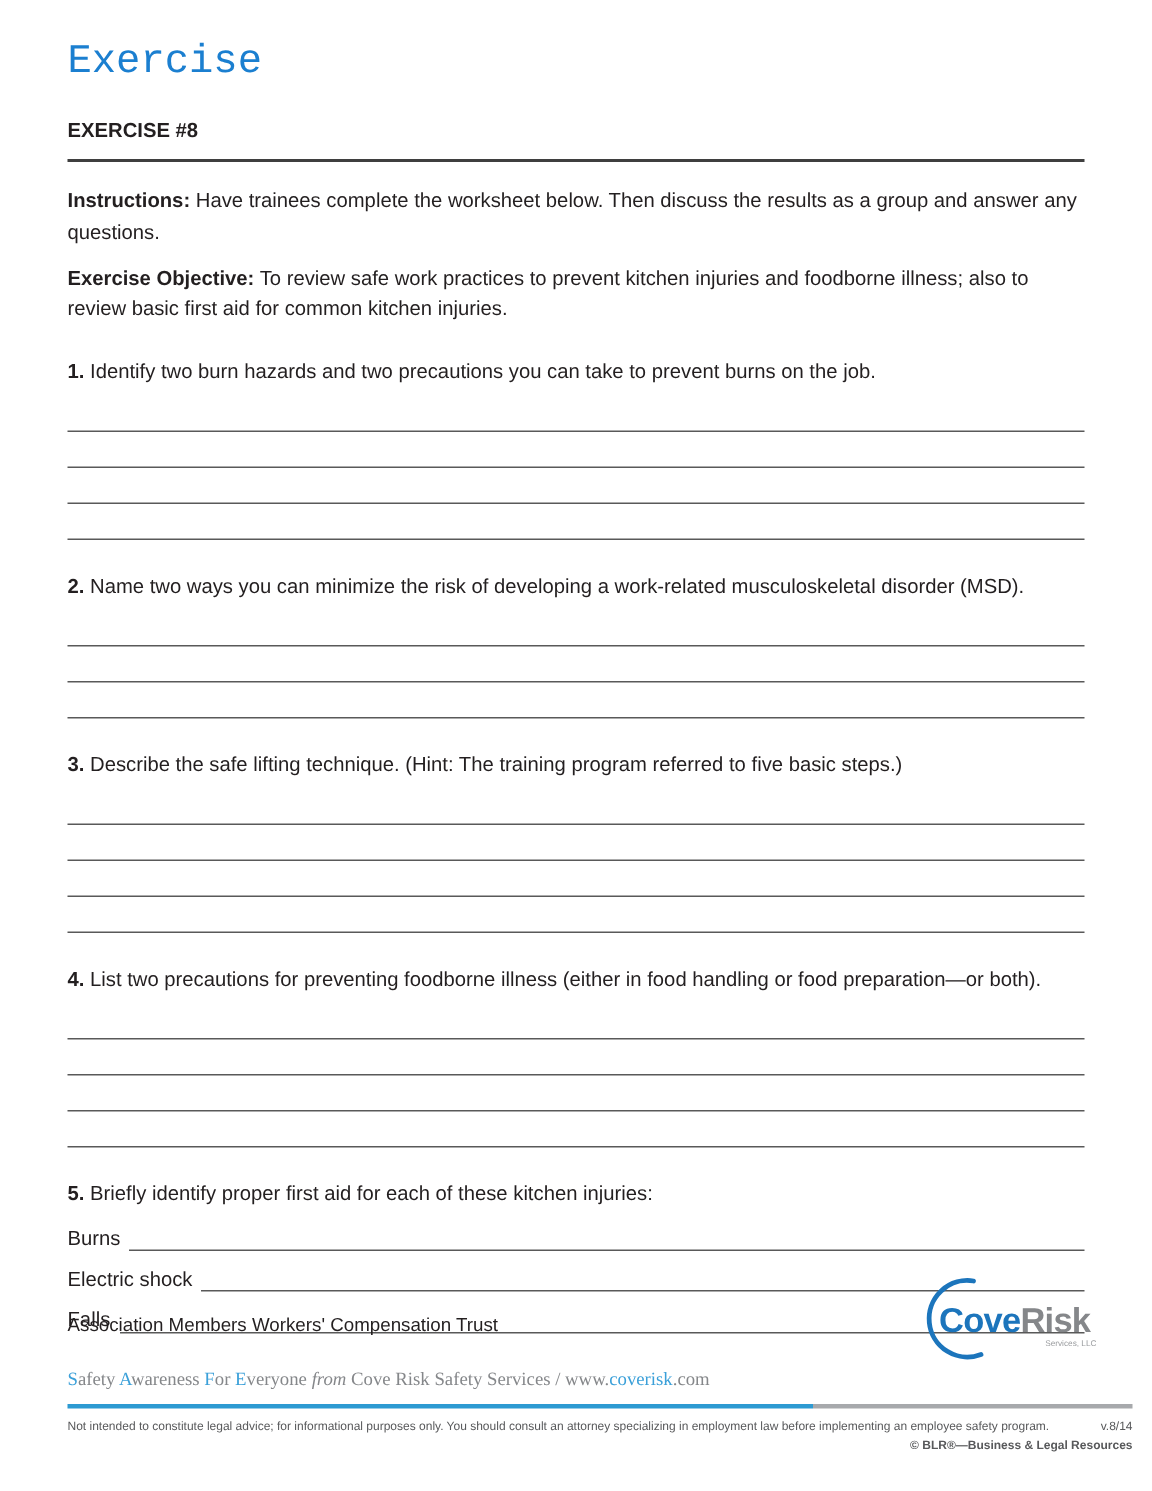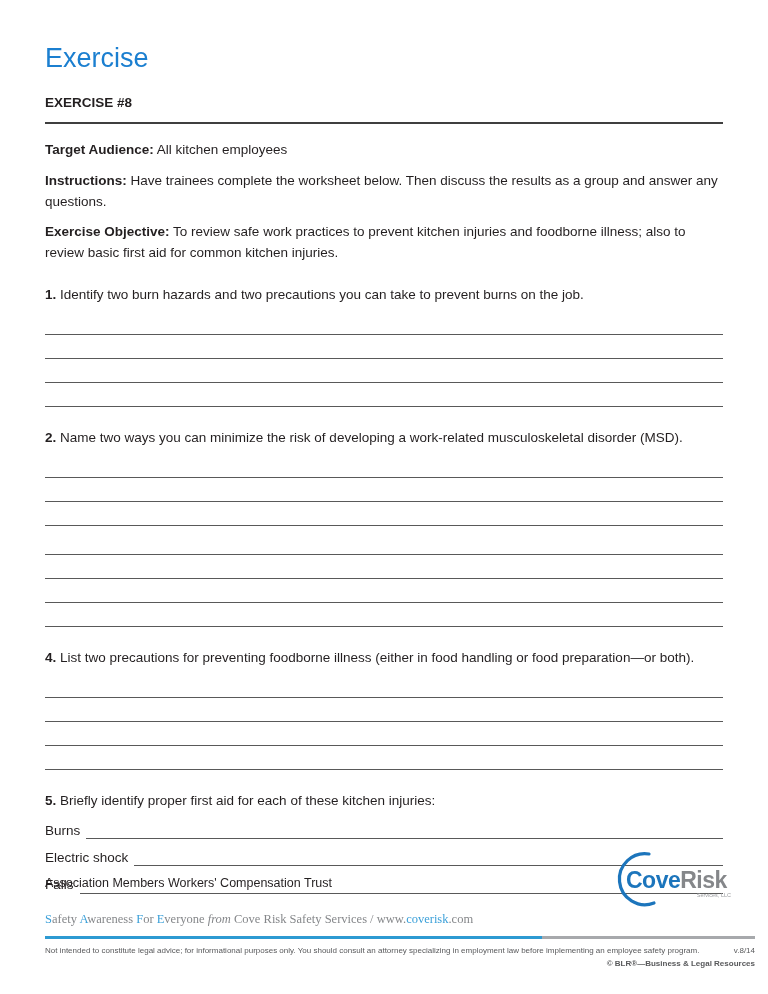--- a/index.html
+++ b/index.html
@@ -4,21 +4,21 @@
 <style>
   * { margin:0; padding:0; box-sizing:border-box; }
   html,body { background:#e8e8e8; }
   body { font-family:"Liberation Sans", sans-serif; }
   .page {
     position:relative; width:768px; height:994px; margin:0 auto;
     background:#ffffff; color:#231f20; overflow:hidden;
   }
   .content { padding:0 45px; }
   .page-title {
-    margin:44px 0 0 0; font-size:27px; font-weight:400; color:#1b7fd0; line-height:1.1;
+    margin:28px 0 0 0; font-size:27px; font-weight:400; color:#1b7fd0; line-height:1.1;font-family:Liberation Mono, monospace;
   }
   .doc-header {
     margin-top:19px; text-align:right; font-size:14.5px; color:#1a1a1a;
   }
   .doc-header .course { font-weight:bold; }
   .doc-header .sep { font-weight:400; padding:0 3px; }
   .doc-header .module { font-style:italic; }
   .exercise-label { margin-top:21px; font-size:13.5px; font-weight:bold; }
   .top-rule { margin-top:12px; border:none; border-top:2px solid #3f3f3f; height:0; }
   .meta { font-size:13.5px; line-height:1.55; margin-top:16px; }
@@ -52,24 +52,20 @@
   <div class="content">
 
     <h1 class="page-title">Exercise</h1>
 
 
     <div class="exercise-label">EXERCISE #8</div>
 
     <hr class="top-rule">
 
     <p class="meta">
-      <b>Target Audience:</b>
-      <span>All kitchen employees</span>
-    </p>
-    <p class="meta">
       <b>Instructions:</b>
       <span>Have trainees complete the worksheet below. Then discuss the results as a group and answer any questions.</span>
     </p>
     <p class="meta">
       <b>Exercise Objective:</b>
       <span>To review safe work practices to prevent kitchen injuries and foodborne illness; also to review basic first aid for common kitchen injuries.</span>
     </p>
 
     <section class="question">
       <p class="q-text">
@@ -90,20 +86,24 @@
         <span>Name two ways you can minimize the risk of developing a work-related musculoskeletal disorder (MSD).</span>
       </p>
       <div class="lines">
           <div class="answer-line"></div>
           <div class="answer-line"></div>
           <div class="answer-line"></div>
         </div>
     </section>
 
     <section class="question">
+      <p class="q-text">
+        <b>3.</b>
+        <span>Describe the safe lifting technique. (Hint: The training program referred to five basic steps.)</span>
+      </p>
       <div class="lines">
           <div class="answer-line"></div>
           <div class="answer-line"></div>
           <div class="answer-line"></div>
           <div class="answer-line"></div>
         </div>
     </section>
 
     <section class="question">
       <p class="q-text">

